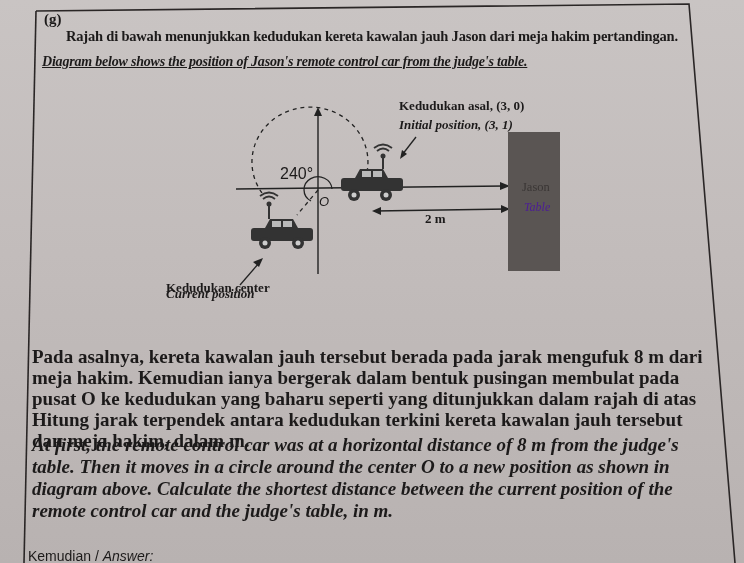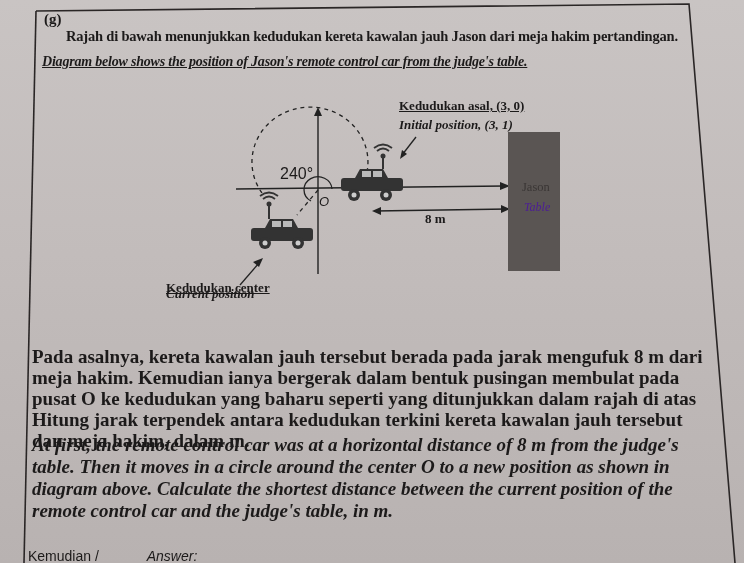--- a/index.html
+++ b/index.html
@@ -7,32 +7,32 @@
     width: 744px; height: 563px; overflow: hidden; position: relative;
     background: linear-gradient(180deg, #c9c4c3 0%, #c2bcbb 45%, #b8b2b1 100%);
     font-family: "Liberation Serif", serif;
     color: #1c1a1a;
   }
   .frame { position: absolute; left: 0; top: 0; width: 744px; height: 563px; pointer-events: none; }
   .txt { position: absolute; white-space: nowrap; }
   .qnum { left: 44px; top: 11px; font-size: 15px; font-weight: bold; }
   .ms { font-size: 14.5px; font-weight: bold; letter-spacing: -0.2px; }
   .en { font-size: 14px; font-style: italic; font-weight: bold; letter-spacing: -0.2px; text-decoration: underline; }
-  .lbl { font-size: 13px; font-weight: bold; text-decoration: underline; }
+  .lbl { font-size: 13px; font-weight: bold; }
   .lbl-i { font-size: 13px; font-style: italic; font-weight: bold; }
   .para { position: absolute; left: 32px; width: 680px; font-size: 19px; line-height: 21px; font-weight: bold; white-space: normal; }
   .para.en-p { font-style: italic; line-height: 22px; }
   .table-block { position: absolute; left: 508px; top: 132px; width: 52px; height: 139px; background: #5a5553; }
   .table-ms { position: absolute; left: 522px; top: 180px; font-size: 12.5px; color: #3a3635; }
   .table-en { position: absolute; left: 524px; top: 200px; font-size: 12px; font-style: italic; color: #4c1d95; }
   .dist { position: absolute; left: 425px; top: 211px; font-size: 13px; font-weight: bold; }
   .angle { position: absolute; left: 280px; top: 165px; font-size: 16px; font-family: Liberation Sans, sans-serif; }
   .origin { position: absolute; left: 319px; top: 194px; font-size: 13px; font-style: italic; font-family: "Liberation Sans", sans-serif; }
   .answer { position: absolute; left: 28px; top: 548px; font-size: 14px; font-family: "Liberation Sans", sans-serif; }
-  .answer i { font-style: italic; margin-left: 44px; }
+  .answer i { font-style: italic; }
 </style>
 </head>
 <body>
 
 <svg class="frame" viewBox="0 0 744 563">
   <polyline points="36,11 689,4 735,563" fill="none" stroke="#2a2626" stroke-width="1.6"></polyline>
   <polyline points="36,11 24,563" fill="none" stroke="#2a2626" stroke-width="1.6"></polyline>
 </svg>
 
 <div class="txt qnum">(g)</div>
@@ -94,21 +94,21 @@
 </svg>
 
 <div class="table-block"></div>
 <div class="table-ms">Jason</div>
 <div class="table-en">Table</div>
 
 <div class="txt lbl" style="left:399px; top:98px;">Kedudukan asal, (3, 0)</div>
 <div class="txt lbl-i" style="left:399px; top:117px;">Initial position, (3, 1)</div>
 <div class="angle">240°</div>
 <div class="origin">O</div>
-<div class="dist">8 m</div>
+<div class="dist">2 m</div>
 <div class="txt lbl" style="left:166px; top:280px;">Kedudukan center</div>
 <div class="txt lbl-i" style="left:166px; top:286px;">Current position</div>
 
 <div class="para" style="top:346px;">Pada asalnya, kereta kawalan jauh tersebut berada pada jarak mengufuk 8 m dari meja hakim. Kemudian ianya bergerak dalam bentuk pusingan membulat pada pusat O ke kedudukan yang baharu seperti yang ditunjukkan dalam rajah di atas Hitung jarak terpendek antara kedudukan terkini kereta kawalan jauh tersebut dan meja hakim, dalam m.</div>
 <div class="para en-p" style="top:434px;">At first, the remote control car was at a horizontal distance of 8 m from the judge's table. Then it moves in a circle around the center O to a new position as shown in diagram above. Calculate the shortest distance between the current position of the remote control car and the judge's table, in m.</div>
 
 <div class="answer">
   <span>Kemudian / </span><i>Answer:</i>
 </div>
 

